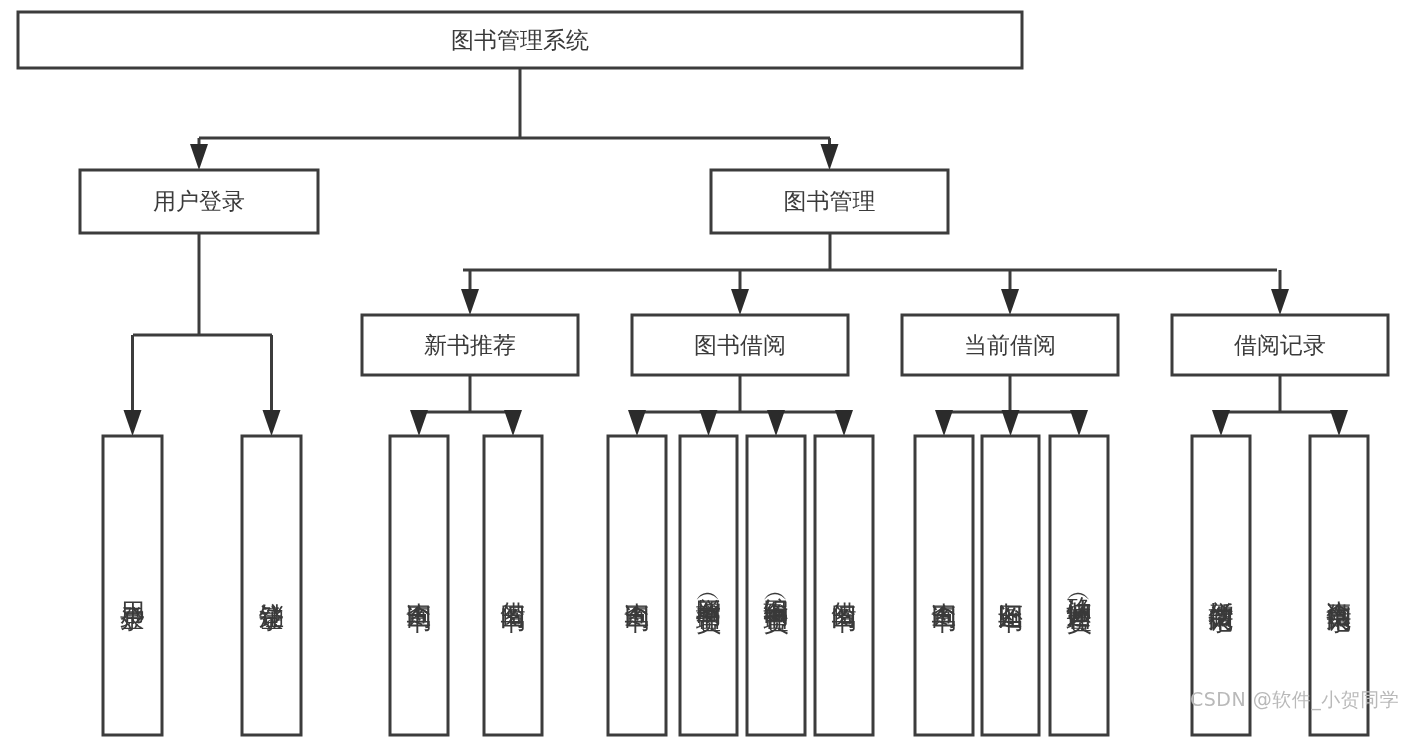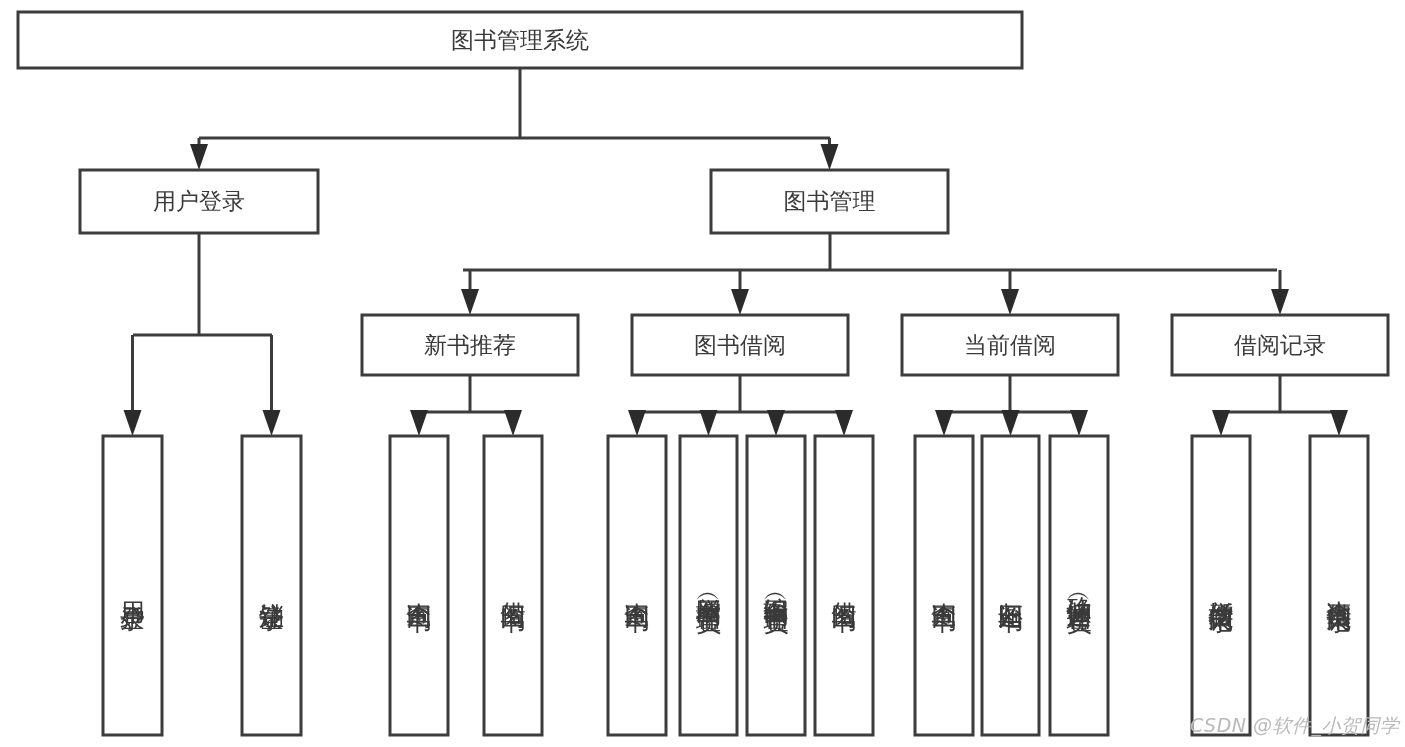--- a/index.html
+++ b/index.html
@@ -177,15 +177,15 @@
       <div class="leaf-label" style="left: 680px; top: 436px; width: 57px; height: 299px;">新增图书（管理员）</div>
       <div class="leaf-label" style="left: 747px; top: 436px; width: 58px; height: 299px;">编辑图书（管理员）</div>
       <div class="leaf-label" style="left: 815px; top: 436px; width: 58px; height: 299px;">借阅图书</div>
       <div class="leaf-label" style="left: 915px; top: 436px; width: 58px; height: 299px;">查询图书</div>
       <div class="leaf-label" style="left: 982px; top: 436px; width: 57px; height: 299px;">归还图书</div>
       <div class="leaf-label" style="left: 1050px; top: 436px; width: 58px; height: 299px;">确认归还（管理员）</div>
       <div class="leaf-label" style="left: 1192px; top: 436px; width: 58px; height: 299px;">新增借阅记录</div>
       <div class="leaf-label" style="left: 1310px; top: 436px; width: 58px; height: 299px;">查询借阅记录</div>
     </div>
 
-  <div class="watermark" style="left: 1190px; top: 713px; font-style: italic;">CSDN @软件_小贺同学</div>
+  <div class="watermark" style="left: 1190px; top: 687px;">CSDN @软件_小贺同学</div>
 
 </div>
 
 </body></html>

